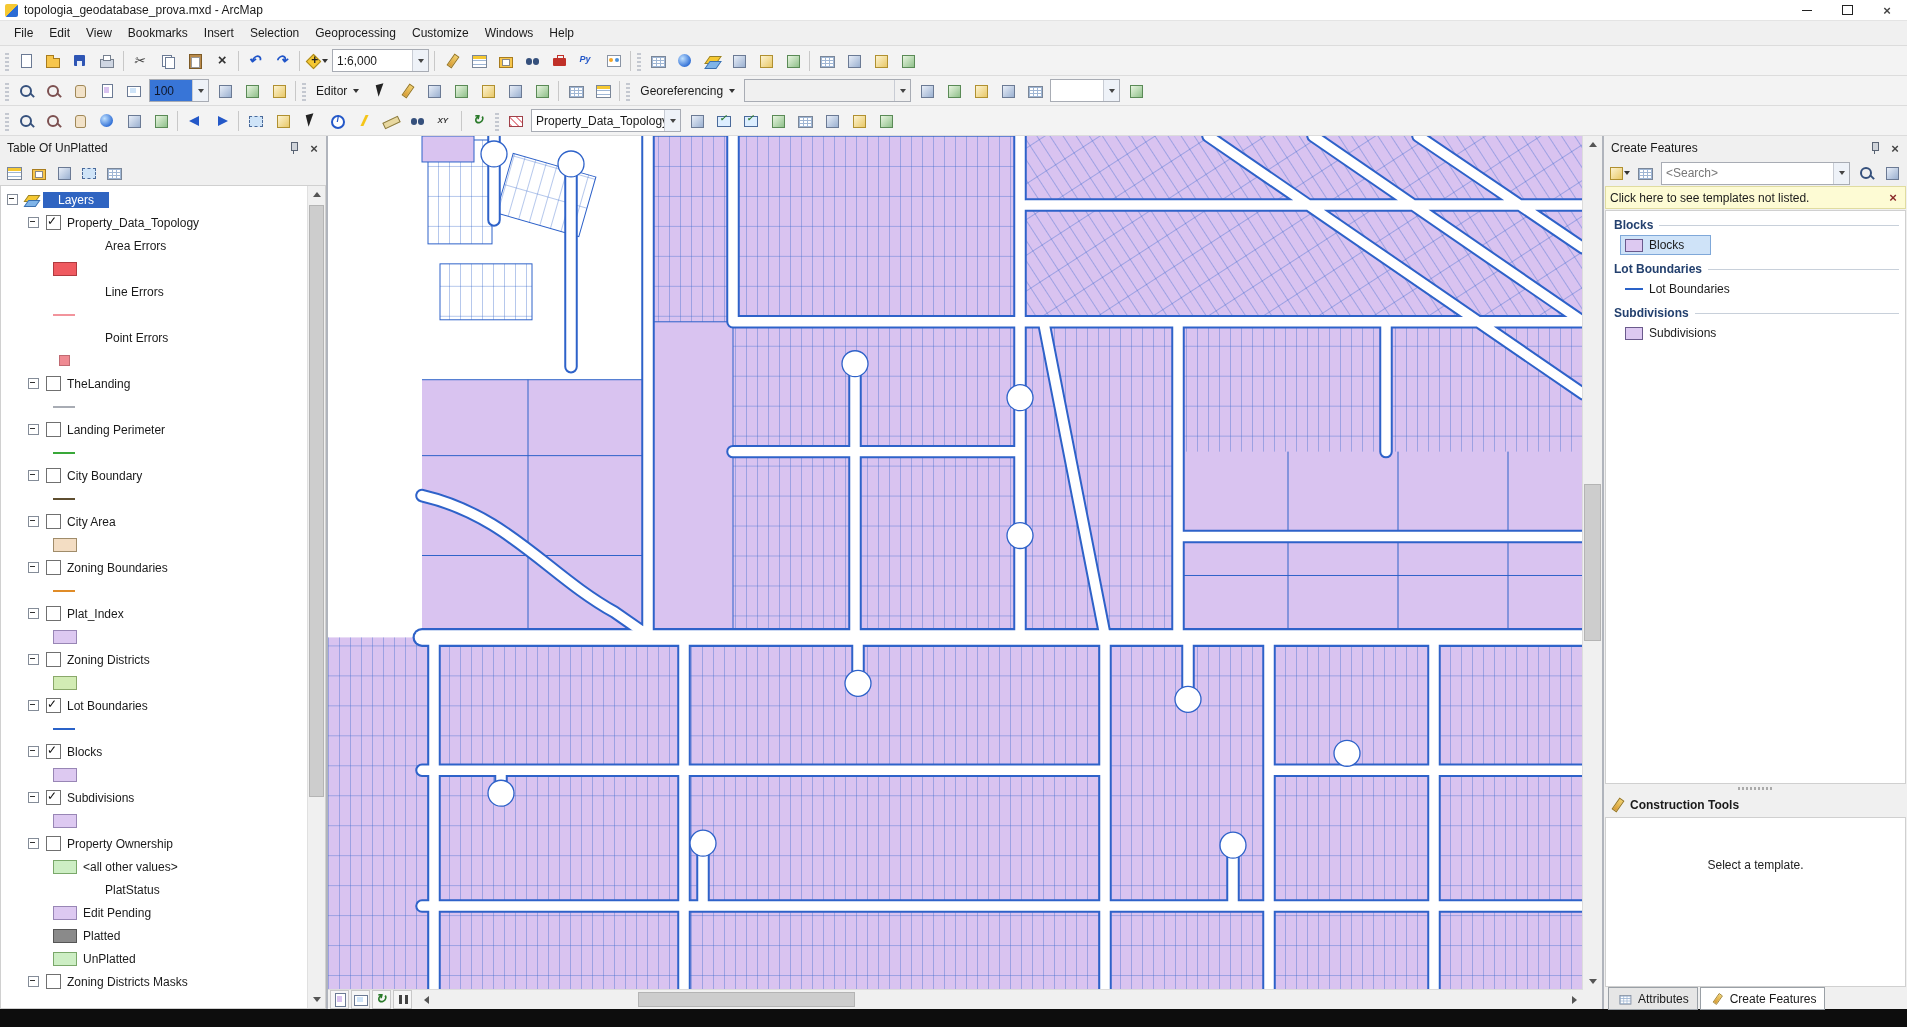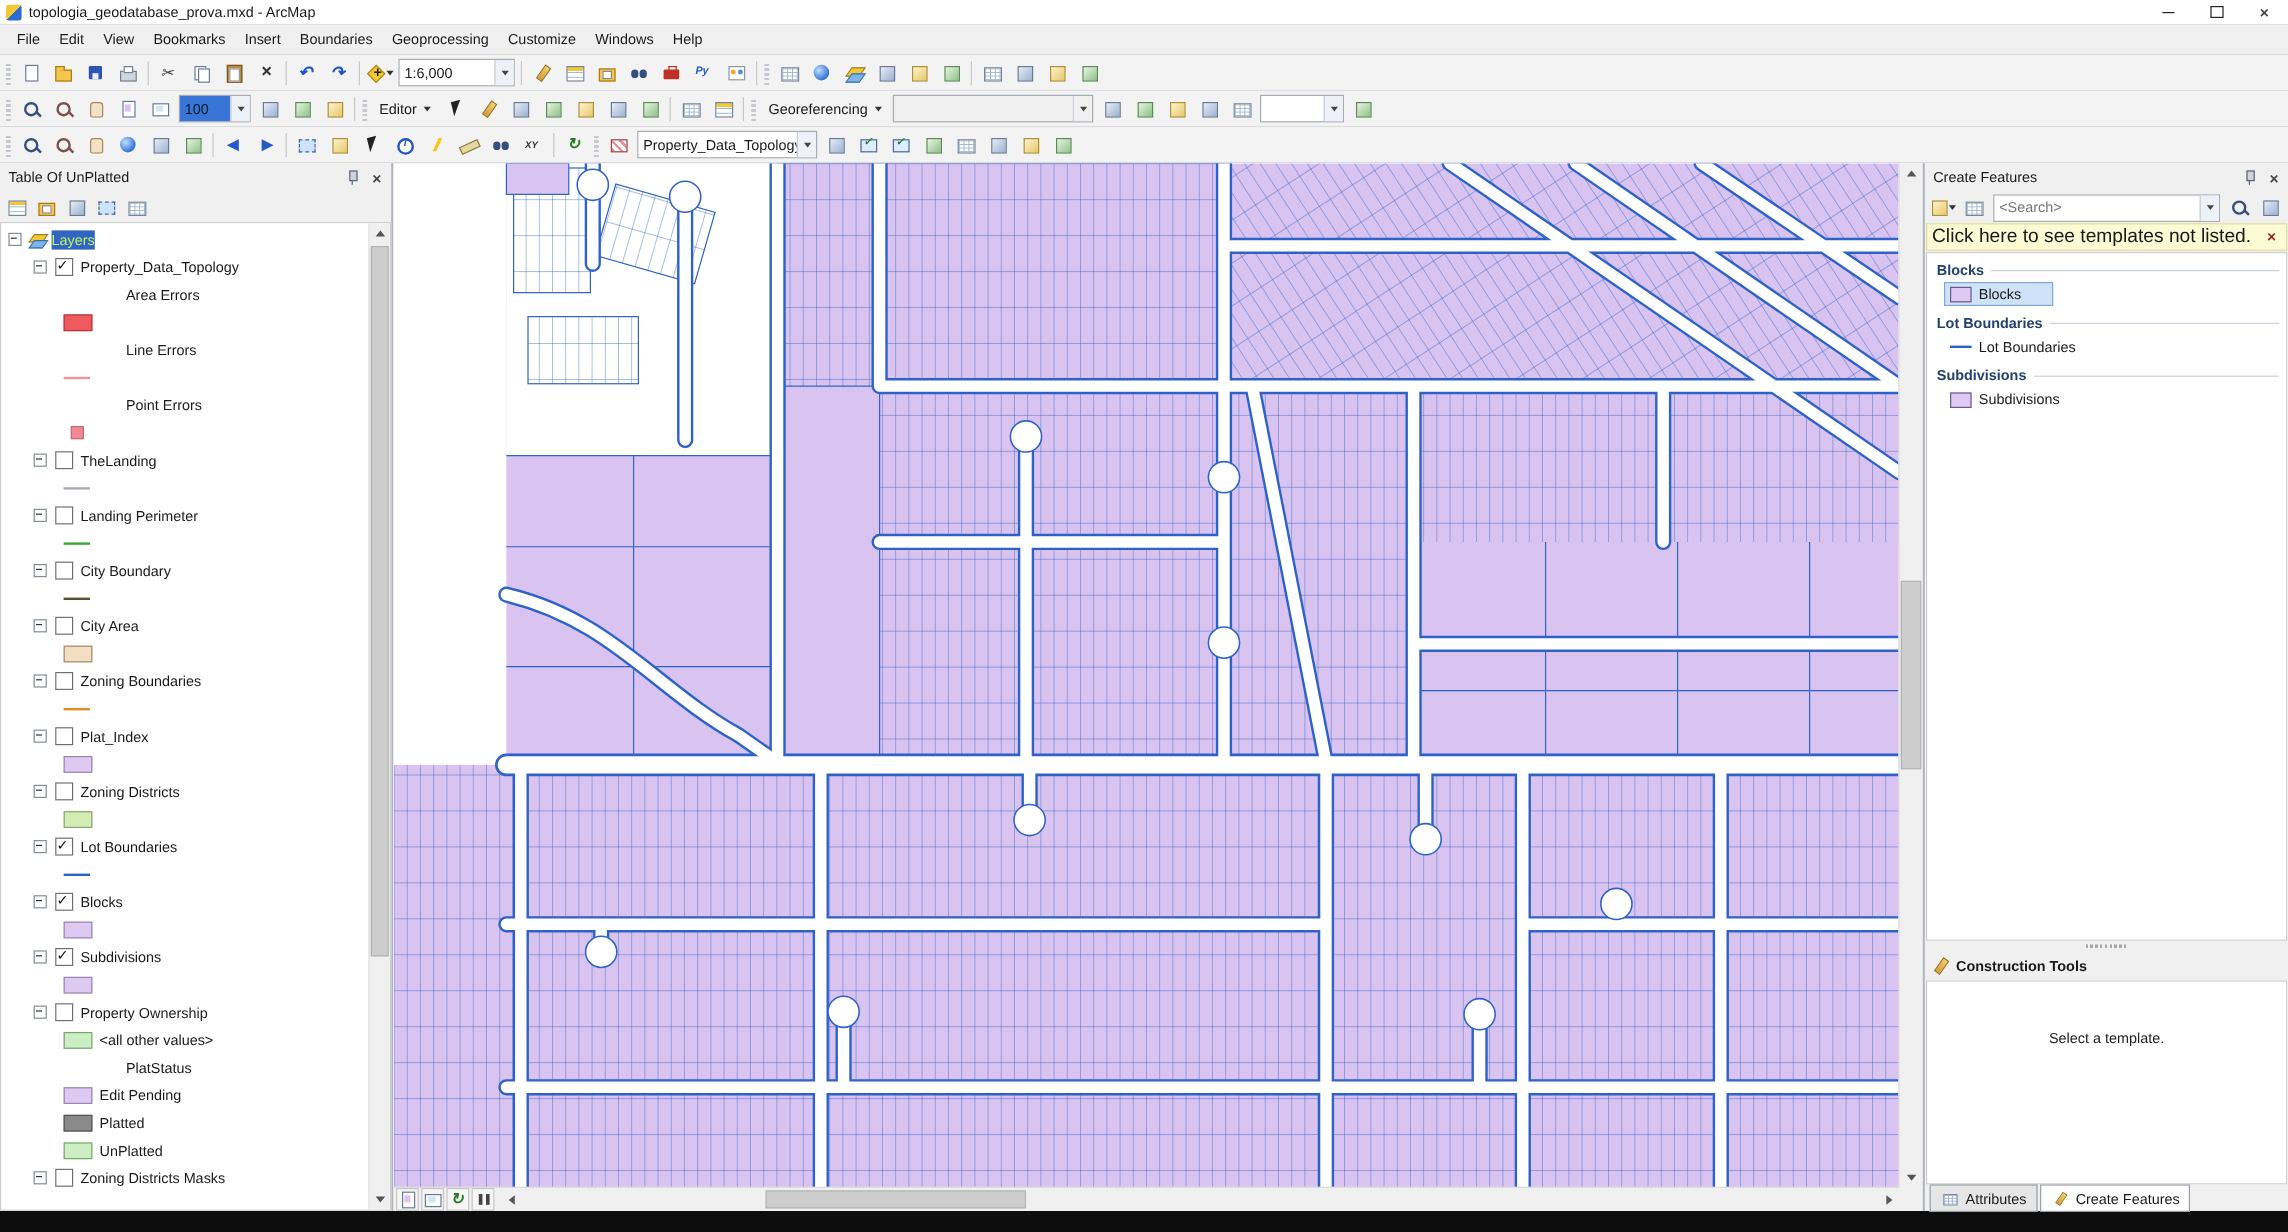--- a/index.html
+++ b/index.html
@@ -104,21 +104,21 @@
   .phead .ptitle{flex:1}
   .toctools{height:25px;display:flex;align-items:center;gap:1px;padding-left:2px}
   .toctree{flex:1;background:#fff;border:1px solid #d0d0d0;position:relative;overflow:hidden;padding-top:2px}
   .trowi{height:23px;display:flex;align-items:center}
   .expbox{width:9px;height:9px;border:1px solid #848c98;background:#fff;position:relative;flex:none}
   .expbox:before{content:"";position:absolute;left:1px;top:3px;width:5px;height:1px;background:#333}
   .cb{width:13px;height:13px;border:1px solid #707070;background:#fff;margin-left:7px;position:relative;flex:none}
   .cb.on:before{content:"✓";position:absolute;left:0;top:-2px;font-size:12px;color:#111}
   .lbl{margin-left:6px;white-space:nowrap}
   .clbl{margin-left:104px;white-space:nowrap}
-  .rootlbl{background:#2f64c1;color:#bef264;padding:1px 0;margin-left:4px}
+  .rootlbl{background:#2f64c1;color:#ffffff;padding:1px 15px;margin-left:4px}
   .lyricon{position:relative;width:16px;height:14px;margin-left:5px;flex:none}
   .lyricon:before{content:"";position:absolute;left:3px;top:2px;width:10px;height:5px;background:#f5c832;border:1px solid #96802a;transform:skewX(-35deg)}
   .lyricon:after{content:"";position:absolute;left:3px;top:7px;width:10px;height:5px;background:#7fb4e8;border:1px solid #3a6fae;transform:skewX(-35deg)}
   .sw{display:inline-block;flex:none}
   .sw-fill{width:22px;height:12px;border:1px solid #666}
   .sw-line{width:22px;height:2px}
   .sw-point{width:9px;height:9px;border:1px solid #888}
   
   .tocsb{position:absolute;top:0;right:0;bottom:0;width:17px;background:#f0f0f0;border-left:1px solid #e0e0e0}
   .sbtn{width:17px;height:17px;display:flex;align-items:center;justify-content:center;background:#f0f0f0}
@@ -134,21 +134,21 @@
   .vsb .sbtn{position:absolute;left:1px}
   .mapbottom{position:absolute;left:0;right:19px;bottom:0;height:19px;background:#f0f0f0;border-top:1px solid #dcdcdc;display:flex;align-items:center}
   .vbtn{width:17px;height:17px;display:flex;align-items:center;justify-content:center;border:1px solid #c8c8c8;background:#f6f6f6;margin-left:2px}
   .hsb{flex:1;height:17px;position:relative;margin-left:6px;background:#f0f0f0}
   .hthumb{position:absolute;top:1px;bottom:1px;background:#cdcdcd;border:1px solid #b4b4b4}
   .corner{position:absolute;right:0;bottom:0;width:19px;height:19px;background:#f0f0f0}
   
   .cft{height:26px;display:flex;align-items:center;gap:2px;padding:0 3px}
   .searchc{flex:1}
   .gray{color:#777}
-  .notice{height:21px;margin:0 1px;background:#fdfbd4;border:1px solid #e0dca0;display:flex;align-items:center;padding:0 4px;font-size:16px}
+  .notice{height:21px;margin:0 1px;background:#fdfbd4;border:1px solid #e0dca0;display:flex;align-items:center;padding:0 4px;font-size:12px}
   .notice .ptitle{flex:1}
   .templates{flex:1;background:#fff;border:1px solid #d0d0d0;margin:1px 1px 0;overflow:hidden;padding-top:3px}
   .tgh{display:flex;align-items:center;gap:6px;padding:4px 6px 2px 8px;color:#23406e;font-weight:bold}
   .ghline{flex:1;border-top:1px solid #c8d0da}
   .trw{display:inline-flex;align-items:center;gap:6px;margin:1px 0 3px 14px;padding:2px 26px 2px 4px;border:1px solid transparent}
   .trw.sel{background:#cfe3f8;border-color:#7fa8d9}
   .tsw{width:16px;height:11px;border:1px solid #6a5a8c;flex:none}
   .tswl{height:2px;border:none;flex:none;width:18px}
   .splitter{height:9px;display:flex;align-items:center;justify-content:center}
   .splitter i{width:36px;height:3px;background:repeating-linear-gradient(90deg,#aaa 0 2px,transparent 2px 4px)}
@@ -181,21 +181,21 @@
         </span>
     </span>
   </div>
 
   <div class="menubar">
       <span class="menu-item">File</span>
       <span class="menu-item">Edit</span>
       <span class="menu-item">View</span>
       <span class="menu-item">Bookmarks</span>
       <span class="menu-item">Insert</span>
-      <span class="menu-item">Boundaries</span>
+      <span class="menu-item">Selection</span>
       <span class="menu-item">Geoprocessing</span>
       <span class="menu-item">Customize</span>
       <span class="menu-item">Windows</span>
       <span class="menu-item">Help</span>
     </div>
 
   <div class="trow">
       <span class="tgrip"></span>
       <span class="tbtn">
         <i class="g g-doc"></i>

